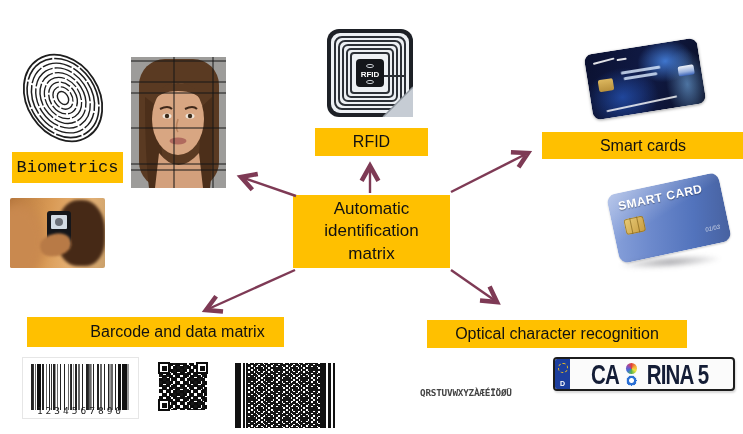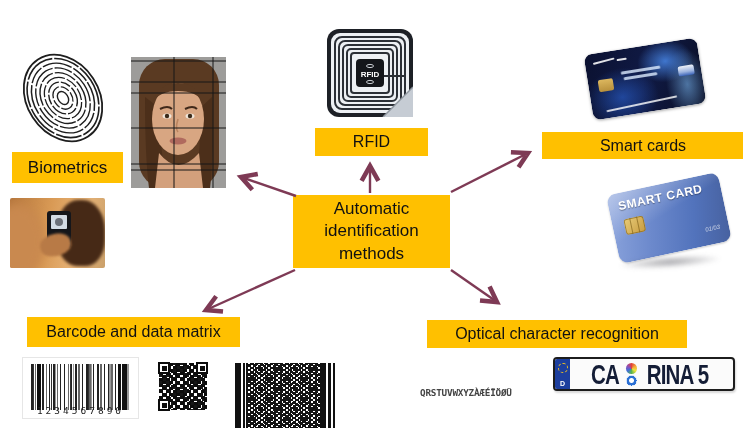--- a/index.html
+++ b/index.html
@@ -13,21 +13,21 @@
   
   .center-box{position:absolute;left:293px;top:195px;width:157px;height:73px;background:var(--yellow);
     color:#111;display:flex;align-items:center;justify-content:center;text-align:center;
     font-size:17px;line-height:1.32;padding:0 10px;box-sizing:border-box;}
 
   .arrows{position:absolute;left:0;top:0;z-index:6;pointer-events:none;}
 
   
   .fingerprint{position:absolute;left:16px;top:48px;}
   .face{position:absolute;left:131px;top:57px;}
-  .tag-biometrics{left:12px;top:152px;width:111px;height:31px;font-size:17px;}
+  .tag-biometrics{left:12px;top:152px;width:111px;height:31px;font-size:17px;font-family:Liberation Mono, monospace;}
   .iris-photo{position:absolute;left:10px;top:198px;width:95px;height:70px;overflow:hidden;border-radius:2px;
     background:linear-gradient(100deg,#b5763c,#d99a55 40%,#e7b377 70%,#caa06a);}
   .iris-fg{position:absolute;left:-22px;top:6px;width:58px;height:75px;background:#c9894f;border-radius:50%;filter:blur(5px);}
   .iris-head{position:absolute;right:0px;top:2px;width:48px;height:66px;background:#462916;border-radius:44% 46% 40% 42%;filter:blur(1.5px);}
   .iris-device{position:absolute;left:37px;top:13px;width:24px;height:37px;background:#15161a;border-radius:3px;}
   .iris-screen{position:absolute;left:4px;top:4px;width:16px;height:14px;background:#d3dbe4;border-radius:1px;}
   .iris-screen::after{content:"";position:absolute;left:4px;top:3px;width:8px;height:8px;background:#6b6f78;border-radius:50%;}
   .iris-hand{position:absolute;left:30px;top:36px;width:31px;height:22px;background:#b87a46;border-radius:45%;filter:blur(1px);transform:rotate(-14deg);}
 
   
@@ -65,21 +65,21 @@
   .card-blue .title{position:absolute;left:10px;top:6px;color:#fff;font-weight:bold;font-size:12px;
     letter-spacing:.5px;text-shadow:0 1px 1px rgba(0,0,0,.35);white-space:nowrap;}
   .card-blue .chip{position:absolute;left:12px;top:27px;width:20px;height:16px;border-radius:3px;
     background:linear-gradient(135deg,#e8cc7a,#c79b3f);box-shadow:inset 0 0 0 1px rgba(120,90,20,.6);}
   .card-blue .chip::after{content:"";position:absolute;left:6px;top:0;width:1px;height:16px;background:rgba(120,90,20,.6);box-shadow:7px 0 rgba(120,90,20,.6);}
   .card-blue .validity{position:absolute;right:9px;bottom:13px;color:rgba(255,255,255,.7);font-size:6px;font-style:italic;}
   .card-shadow{position:absolute;left:618px;top:256px;width:104px;height:12px;border-radius:50%;
     background:radial-gradient(closest-side,rgba(55,55,65,.45),rgba(55,55,65,0));filter:blur(2px);transform:rotate(-4deg);}
 
   
-  .tag-barcode{left:27px;top:317px;width:213px;height:30px;}
+  .tag-barcode{left:27px;top:317px;width:213px;height:30px;padding-left:44px;}
   .barcode1d{position:absolute;left:22px;top:357px;width:117px;height:62px;background:#fff;border:1px solid #e6e6e6;box-sizing:border-box;}
   .barcode1d .bars{position:absolute;left:8px;right:8px;top:6px;height:46px;
     background:
       repeating-linear-gradient(90deg,#222 0 1.5px,transparent 1.5px 3.5px,#666 3.5px 5px,transparent 5px 7px,#222 7px 8px,transparent 8px 11px),
       repeating-linear-gradient(90deg,transparent 0 2.5px,#333 2.5px 3.5px,transparent 3.5px 6px,#999 6px 7.5px,transparent 7.5px 9px);}
   .barcode1d .thick{position:absolute;left:14px;top:6px;width:4px;height:46px;background:#0d0d0d;}
   .barcode1d .thick2{position:absolute;right:11px;top:6px;width:9px;height:46px;
     background:linear-gradient(90deg,#111 0 3px,#fff 3px 4px,#111 4px 9px);}
   .barcode1d .digits{position:absolute;left:0;right:0;bottom:2px;text-align:center;
     font-family:"DejaVu Sans Mono",monospace;font-size:9.5px;letter-spacing:3px;color:#222;}
@@ -132,21 +132,21 @@
         <polyline points="1,1 7.2,4.5 1,8" fill="none" stroke="#7E3A55" stroke-width="1.9"></polyline>
       </marker>
     </defs>
     <line x1="296" y1="196" x2="241" y2="177" stroke="#7E3A55" stroke-width="2.4" marker-end="url(#ah)"></line>
     <line x1="370" y1="193" x2="370" y2="166" stroke="#7E3A55" stroke-width="2.4" marker-end="url(#ah)"></line>
     <line x1="451" y1="192" x2="528" y2="153" stroke="#7E3A55" stroke-width="2.4" marker-end="url(#ah)"></line>
     <line x1="295" y1="270" x2="206" y2="310" stroke="#7E3A55" stroke-width="2.4" marker-end="url(#ah)"></line>
     <line x1="451" y1="270" x2="497" y2="302" stroke="#7E3A55" stroke-width="2.4" marker-end="url(#ah)"></line>
   </svg>
 
-  <div class="center-box">Automatic identification methods</div>
+  <div class="center-box">Automatic identification matrix</div>
 
   <svg class="fingerprint" width="94" height="100" viewBox="0 0 94 100">
     <g transform="rotate(-33 47 50)" fill="none" stroke="#1e1e1e">
       <ellipse cx="47" cy="50" rx="5" ry="7" stroke-width="1.4"></ellipse>
       <ellipse cx="47" cy="50" rx="9" ry="12" stroke-width="1.3" stroke-dasharray="9 2 14 2"></ellipse>
       <ellipse cx="47" cy="50" rx="13" ry="17" stroke-width="1.4" stroke-dasharray="16 2 10 2"></ellipse>
       <ellipse cx="47" cy="50" rx="17" ry="22" stroke-width="1.3" stroke-dasharray="12 2 20 2"></ellipse>
       <ellipse cx="47" cy="50" rx="21" ry="27" stroke-width="1.4" stroke-dasharray="22 2 14 2"></ellipse>
       <ellipse cx="47" cy="50" rx="25" ry="32" stroke-width="1.4" stroke-dasharray="18 2 26 2"></ellipse>
       <ellipse cx="47" cy="50" rx="29" ry="37" stroke-width="1.5" stroke-dasharray="30 2 18 2"></ellipse>

